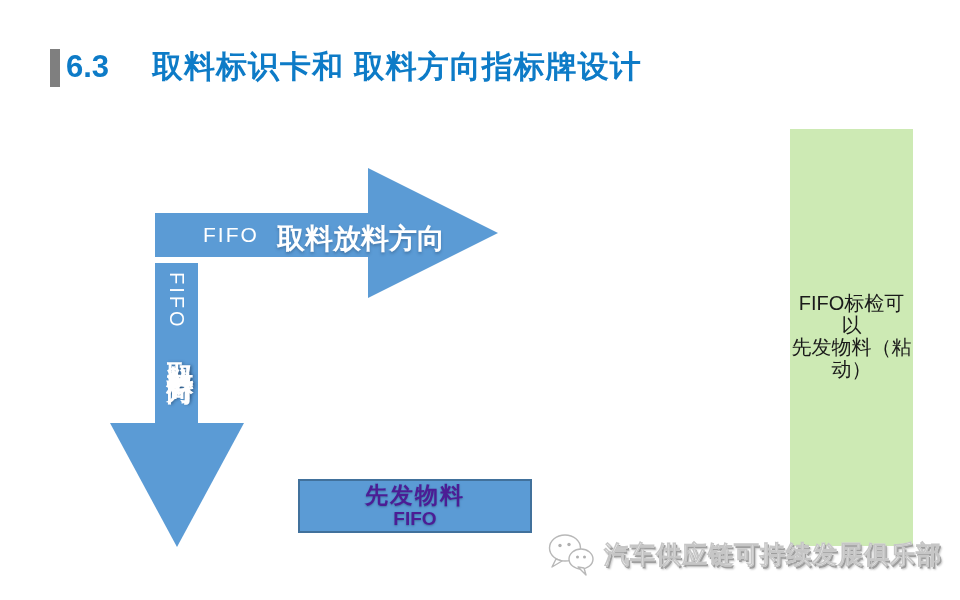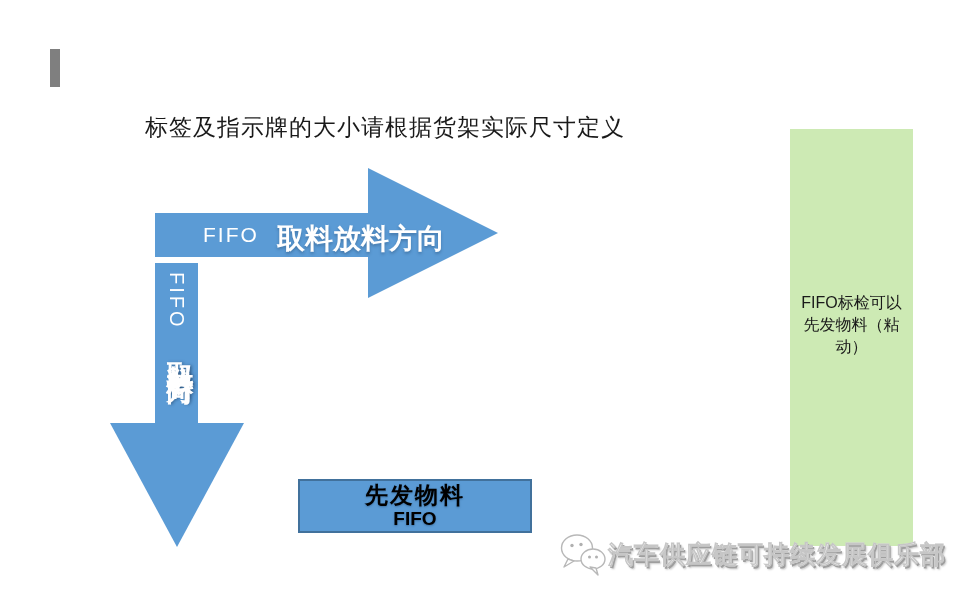--- a/index.html
+++ b/index.html
@@ -74,57 +74,60 @@
     text-shadow:2px 0 3px rgba(25,55,90,.35);
   }
 
   
   .fifo-box{
     position:absolute;left:298px;top:479px;width:234px;height:54px;
     background:var(--arrow_blue,#5b9bd5);
     border:2px solid var(--box_border_blue,#41719c);
     box-sizing:border-box;
     display:flex;flex-direction:column;justify-content:center;align-items:center;
-    color:#000000;text-shadow:0 1px 2px rgba(25,55,90,.4);
+    color:#4c1d95;text-shadow:0 1px 2px rgba(25,55,90,.4);
   }
   .fifo-box .l1{font-size:23px;font-weight:bold;line-height:26px;letter-spacing:2px;}
   .fifo-box .l2{font-size:19px;font-weight:bold;line-height:22px;}
 
   
   .green-panel{
     position:absolute;left:790px;top:129px;width:123px;height:417px;
     background:var(--note_green,#cdeab4);
   }
   .green-text{
     position:absolute;left:0;top:163px;width:100%;
-    font-size:16px;line-height:22px;color:var(--body_black,#1a1a1a);
+    font-size:20px;line-height:22px;color:var(--body_black,#1a1a1a);
     text-align:center;
   }
 
   
   .footer{
-    position:absolute;left:558px;top:531px;
+    position:absolute;left:546px;top:531px;
     display:flex;align-items:center;
     z-index:5;
+    gap:8px;
   }
   .wicon{display:inline-block;width:50px;height:46px;}
   .brand{
     font-size:25px;font-weight:bold;letter-spacing:1px;white-space:nowrap;
     color:#fdfdfd;
     -webkit-text-stroke:0.6px #c6c6c6;
     text-shadow:1.5px 1.5px 0 #9e9e9e, 2.5px 2.5px 2px #c9c9c9;
   }
 </style>
 </head>
 <body>
 
 <div class="slide">
 
   <div class="accent-bar"></div>
-  <div class="subtitle">标签及指示牌的大小请根据货架实际尺寸定义</div>
+  <div class="title-row">
+    <span class="sec">6.3</span><span class="ttl">取料标识卡和 取料方向指标牌设计</span>
+  </div>
 
   <div class="h-shaft"></div>
   <div class="h-head"></div>
   <div class="h-fifo">FIFO</div>
   <div class="h-dir">取料放料方向</div>
 
   <div class="v-shaft"></div>
   <div class="v-head"></div>
   <div class="v-fifo">FIFO</div>
   <div class="v-dir">取料放料方向</div>

